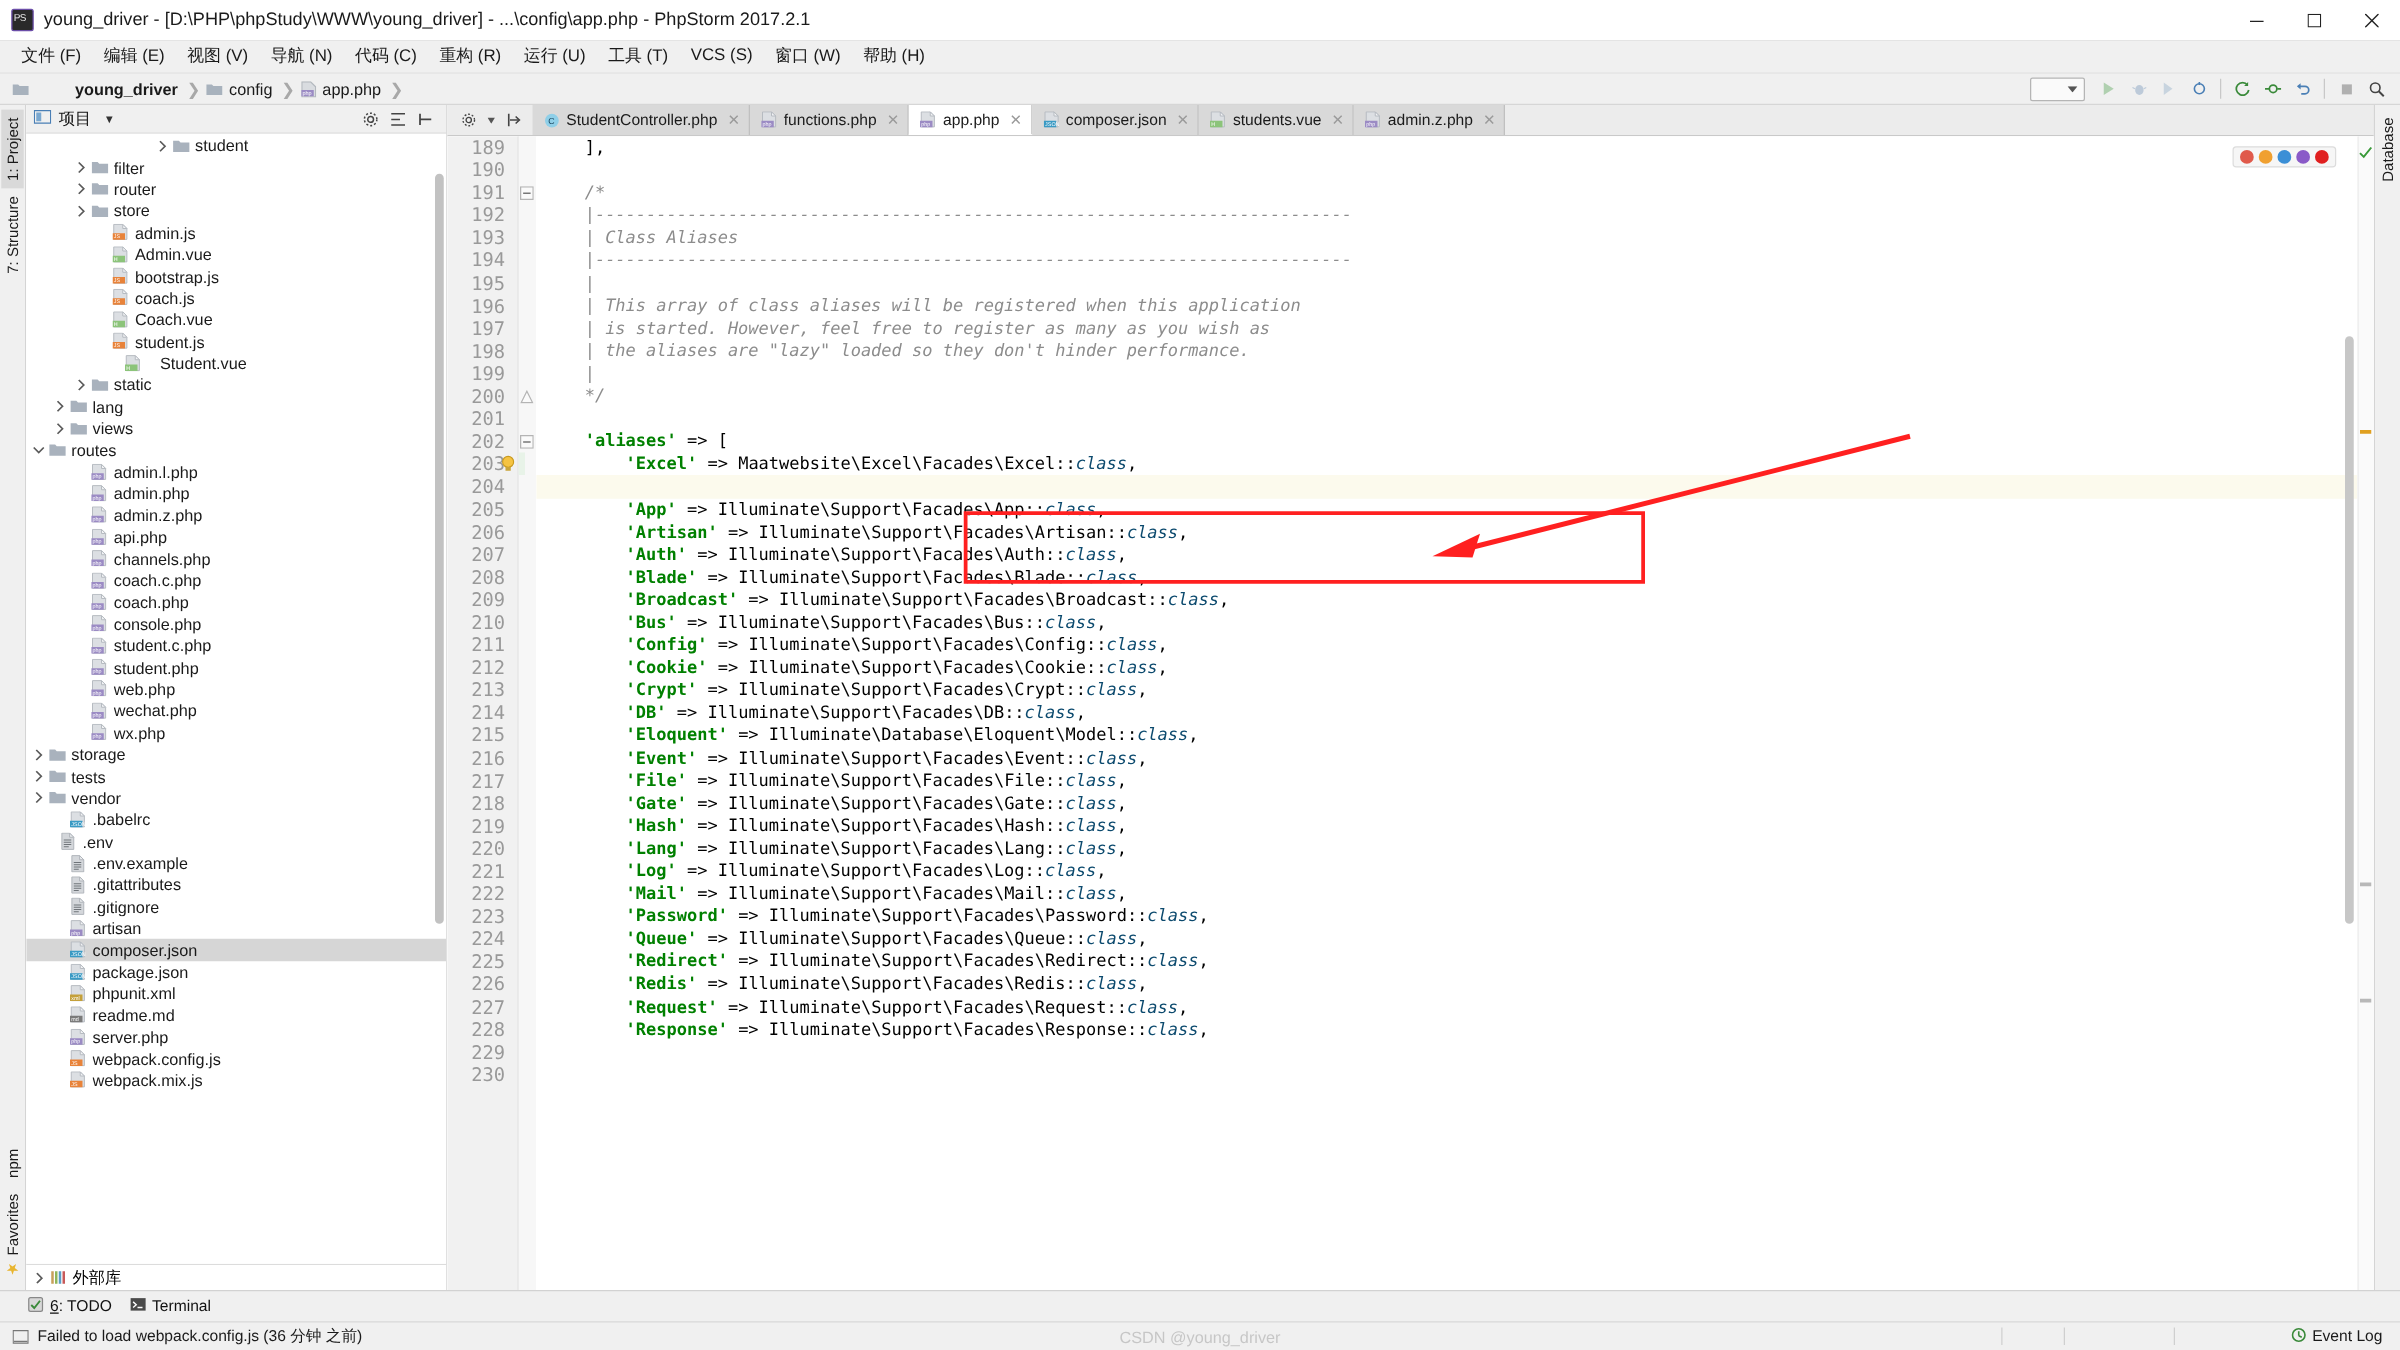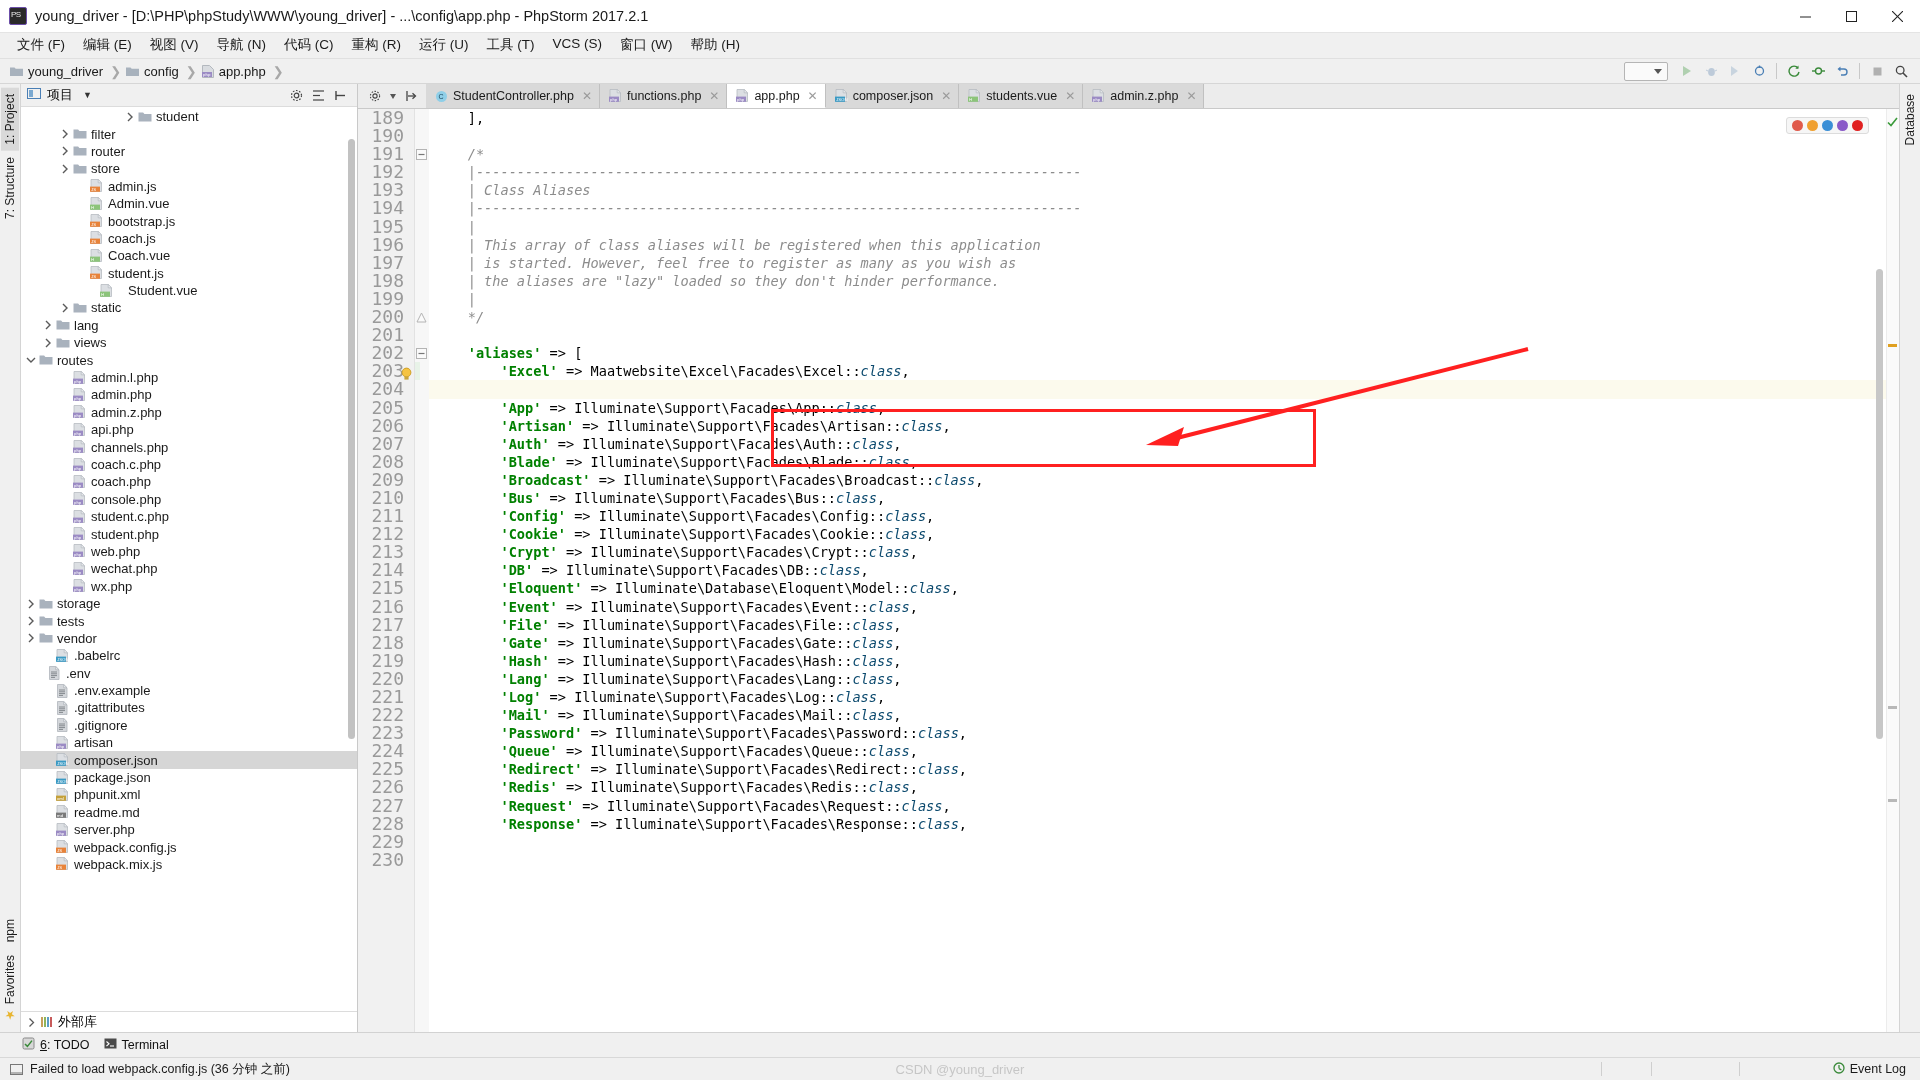--- a/index.html
+++ b/index.html
@@ -46,21 +46,21 @@
   }
 
   
   .navbar {
     height: 25px; background: #f0f0f0; display: flex; align-items: center;
     padding-left: 10px; flex: 0 0 25px; border-bottom: 1px solid #d6d6d6;
   }
   .crumb { display: flex; align-items: center; font-size: 13px; color: #1a1a1a; }
   .crumb .cb-icon { margin-right: 5px; display: inline-flex; }
   .crumb-sep { color: #a8a8a8; margin: 0 5px 0 7px; font-size: 13px; }
-  .crumb.bold { font-weight: normal; }
+  .crumb.bold { font-weight: bold; gap: 32px; }
   .nav-spacer { flex: 1 1 auto; }
   .nav-right { display: flex; align-items: center; gap: 2px; padding-right: 8px; }
   .tool-btn {
     width: 22px; height: 21px; display: flex; align-items: center; justify-content: center;
     color: #3c3c3c;
   }
   .tool-btn.dis { opacity: .38; }
   .combo-btn {
     width: 44px; height: 19px; border: 1px solid #b5b5b5; background: #fafafa;
     display: flex; align-items: center; justify-content: flex-end; padding-right: 5px;
@@ -136,21 +136,21 @@
     background: #d9d9d9; border-right: 1px solid #c0c0c0; font-size: 12.5px; color: #1a1a1a;
     white-space: nowrap; position: relative;
   }
   .etab.active { background: #ffffff; border-bottom: 1px solid #fff; }
   .etab .x { color: #9a9a9a; font-size: 12px; margin-left: 3px; }
 
   .editorwrap { flex: 1 1 auto; display: flex; min-height: 0; position: relative; background: #fff; overflow: hidden; }
   .gutter {
     width: 57px; flex: 0 0 57px; background: #f1f1f1; border-right: 1px solid #e2e2e2;
     position: relative; text-align: right; color: #999;
-    font-family: "DejaVu Sans Mono", monospace; font-size: 18px;
+    font-family: "DejaVu Sans Mono", monospace; font-size: 15px;
   }
   .foldcol {
     width: 14px; flex: 0 0 14px; background: #f7f7f7; position: relative;
   }
   .codecol {
     flex: 1 1 auto; position: relative; overflow: hidden;
     font-family: "DejaVu Sans Mono", monospace; font-size: 13.6px;
     background: #fff;
   }
   .gline {

